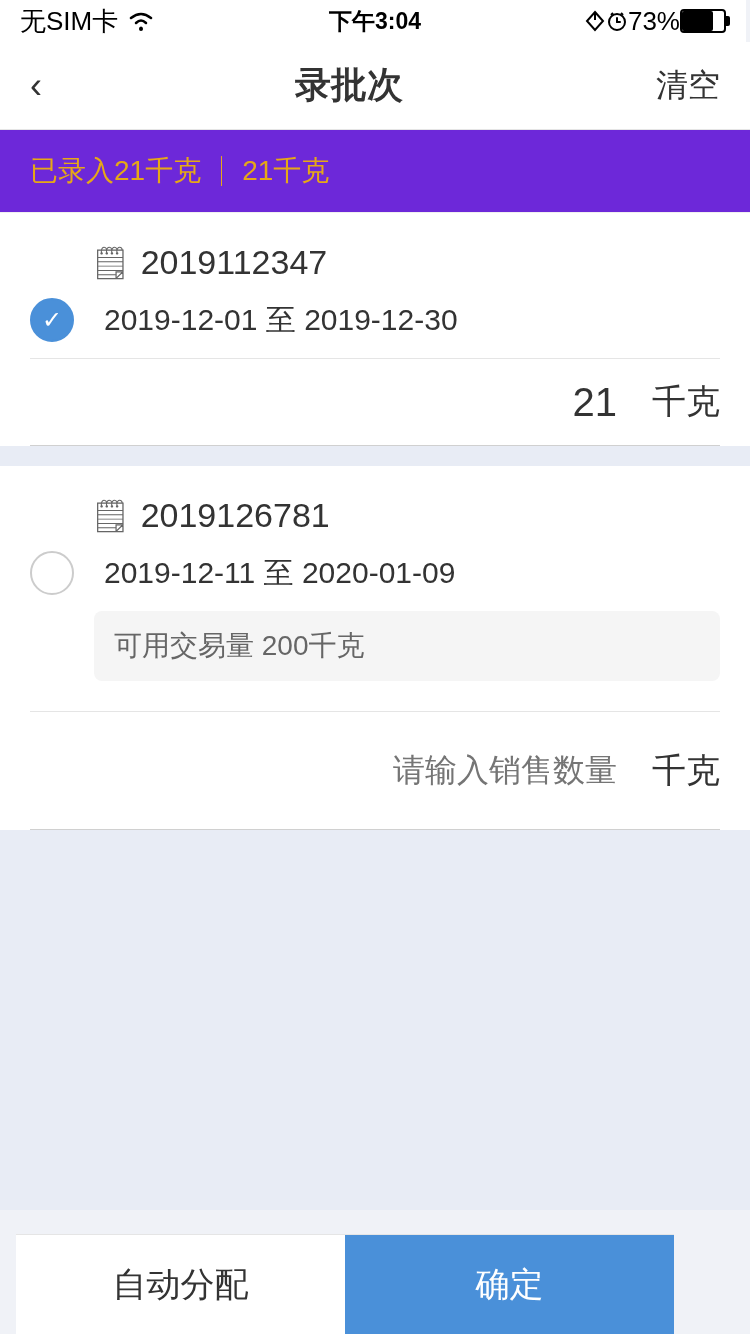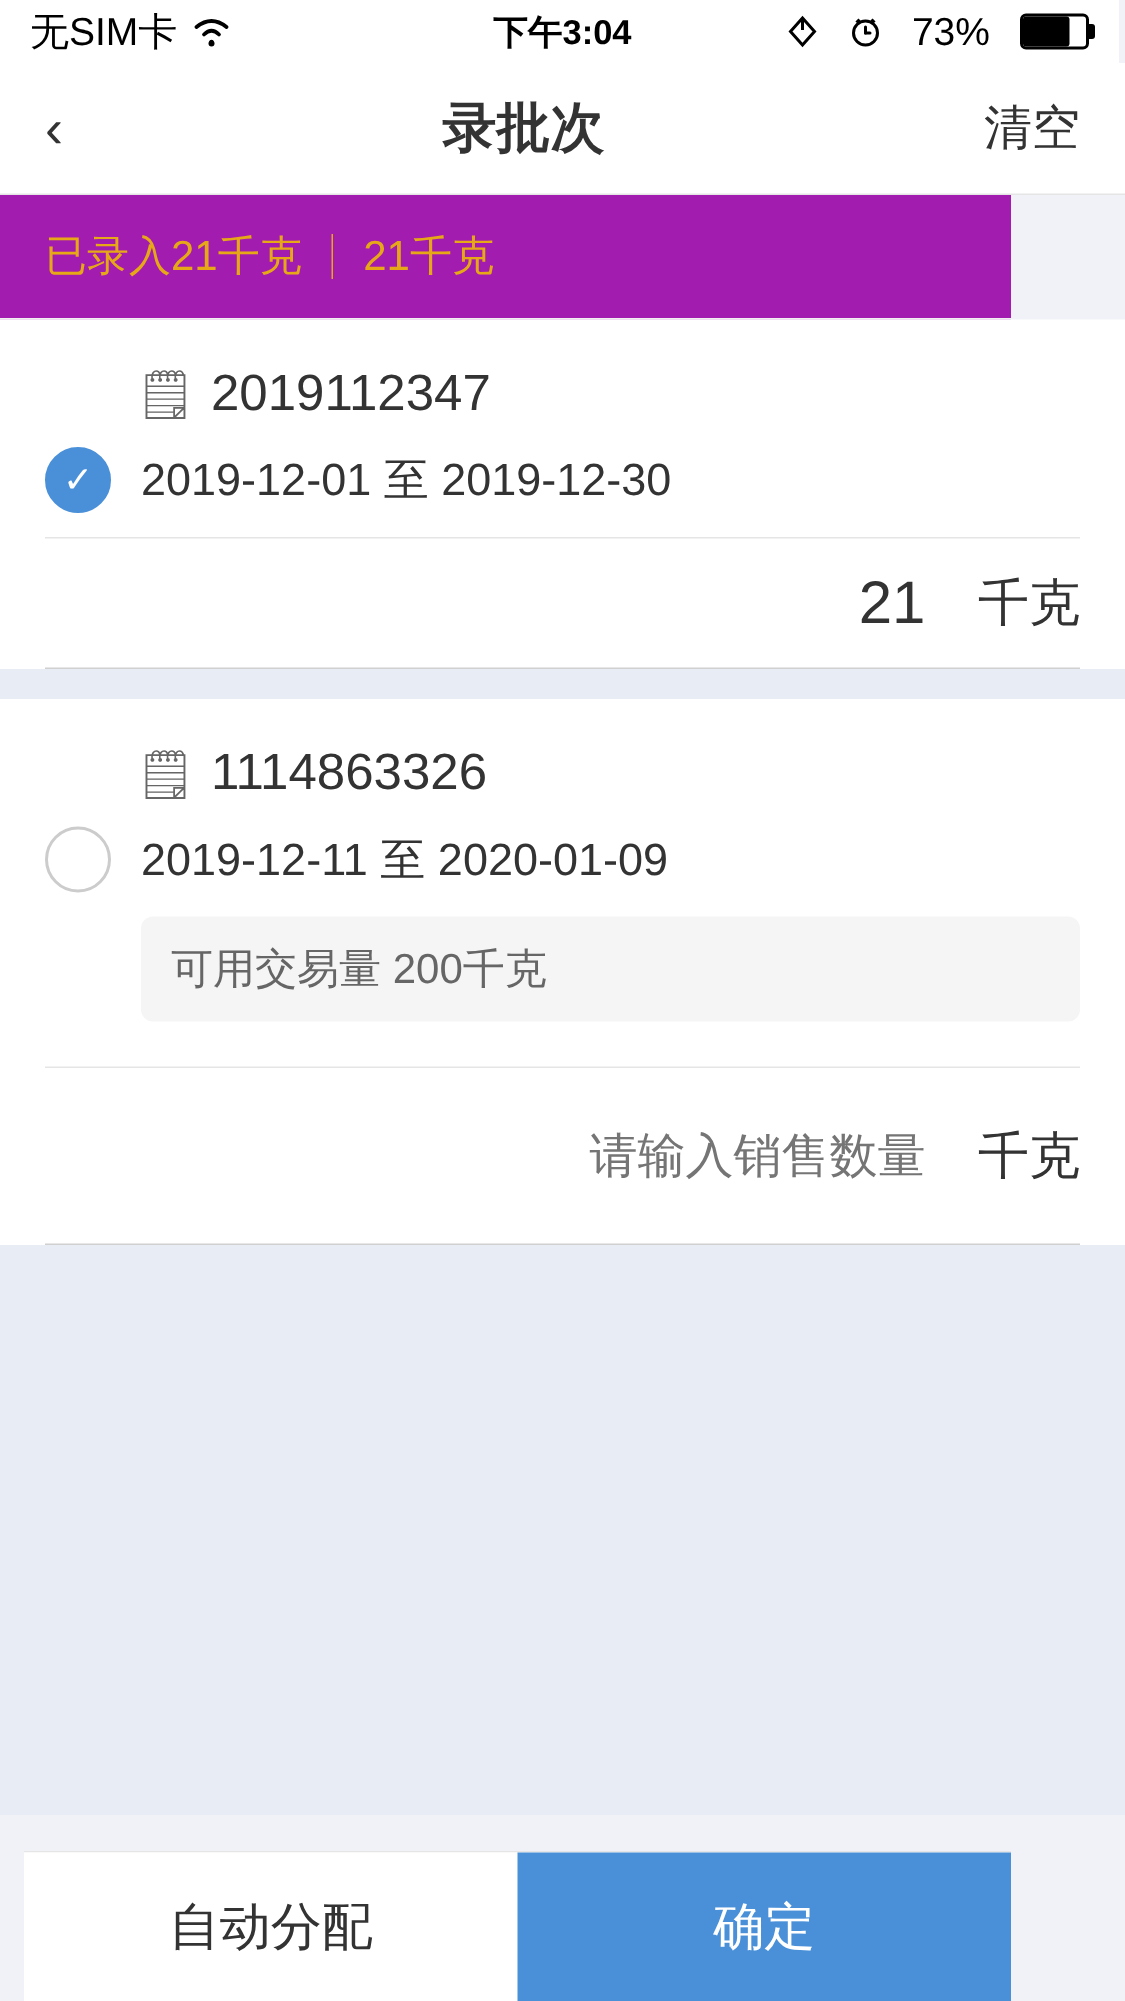--- a/index.html
+++ b/index.html
@@ -35,21 +35,21 @@
       font-weight: 600;
       color: #000;
       position: absolute;
       left: 50%;
       transform: translateX(-50%);
       top: 6px;
     }
     .status-right {
       display: flex;
       align-items: center;
-      gap: 20px;
+      gap: 0;
       font-size: 26px;
       color: #000;
     }
     .battery {
       width: 46px;
       height: 24px;
       border: 2px solid #000;
       border-radius: 4px;
       position: relative;
       display: inline-block;
@@ -93,22 +93,22 @@
       color: #333;
     }
     .nav-clear {
       font-size: 32px;
       color: #333;
       cursor: pointer;
     }
 
     
     .info-banner {
-      width: 674px;
-      background: #a21caf;
+      width: 750px;
+      background: #6d28d9;
       padding: 22px 30px;
       display: flex;
       align-items: center;
       gap: 20px;
       border-bottom: 1px solid #f0f0f0;
     }
     .info-label {
       font-size: 28px;
       color: #e6a817;
     }
@@ -167,20 +167,21 @@
       background: #4a90d9;
       border-color: #4a90d9;
     }
     .radio-check {
       color: #fff;
       font-size: 24px;
     }
     .batch-date {
       font-size: 30px;
       color: #333;
+      margin-left: 10px;
     }
 
     .batch-quota {
       margin-left: 64px;
       background: #f5f5f5;
       border-radius: 8px;
       padding: 16px 20px;
       font-size: 28px;
       color: #666;
       margin-bottom: 30px;
@@ -335,21 +336,21 @@
     <input class="amount-input" type="number" value="21" style="">
     <span class="amount-unit">千克</span>
   </div>
 </div>
 
 <div class="section-separator"></div>
 
 <div class="batch-card">
   <div class="batch-header">
     <span class="batch-icon">🗒</span>
-    <span class="batch-id">1114863326</span>
+    <span class="batch-id">2019126781</span>
   </div>
   <div class="batch-date-row">
     <div class="radio-circle">
     </div>
     <span class="batch-date">2019-12-11 至 2020-01-09</span>
   </div>
   <div class="batch-quota">可用交易量 200千克</div>
   <div class="batch-amount-placeholder underline-input-row">
     <input style="flex: 1 1 0%; text-align: right; font-size: 32px; color: rgb(204, 204, 204); border: none; outline: none; background: transparent; padding: 20px 0px;" type="number" placeholder="请输入销售数量">
     <span class="unit-text">千克</span>

